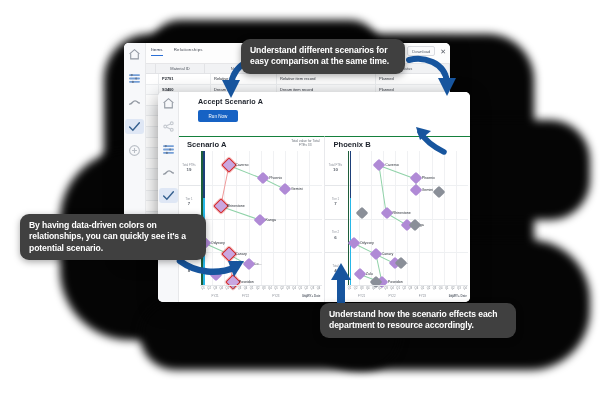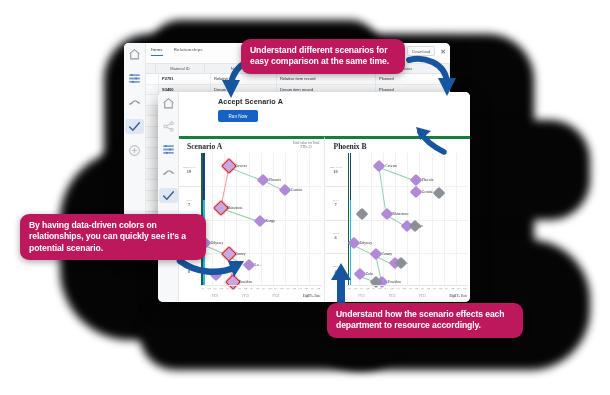--- a/index.html
+++ b/index.html
@@ -65,29 +65,29 @@
 
   
   #win-front{left:158px;top:92px;width:312px;height:210px;}
   .fr-rail{position:absolute;left:0;top:0;width:20px;height:100%;
       background:#f7f8fa;border-right:1px solid #e7e8ea;
       display:flex;flex-direction:column;align-items:center;padding-top:4px;gap:8px;z-index:4;}
   .fr-body{position:absolute;left:20px;top:0;right:0;bottom:0;background:#fff;}
 
   .accept-row{position:absolute;left:0;top:5px;width:100%;height:36px;}
   .acc{position:absolute;}
-  .acc.a{left:20px;margin-left:20px;}
+  .acc.a{left:20px;}
   .acc.b{left:162px;}
   .acc-title{font-size:7.2px;font-weight:bold;color:#1d222b;letter-spacing:.1px;}
   .runbtn{margin-top:4px;background:#1662c4;color:#fff;font-size:4.6px;
       border-radius:2px;padding:3.5px 0;width:40px;text-align:center;}
 
   
   .charts{position:absolute;left:0;top:44px;right:0;bottom:0;display:flex;}
-  .chart{position:relative;flex:1;border-top:3px solid #15803d;font-family:Liberation Serif, serif;}
+  .chart{position:relative;flex:1;border-top:1px solid #15803d;}
   .chart + .chart{border-left:1px solid #e8e9ec;}
   .ch-title{position:absolute;left:9px;top:3px;font-size:7.6px;color:#1d222b;font-weight:bold;}
   .ch-meta{position:absolute;right:4px;top:2px;font-size:3.3px;color:#6a7079;
       text-align:center;line-height:4px;}
 
   .plot{position:absolute;left:22px;top:14px;right:2px;bottom:16px;}
   .vgrid{position:absolute;top:0;bottom:0;width:1px;background:#f0f1f3;}
   .hgrid{position:absolute;left:0;right:0;height:1px;background:#eef0f2;}
   .axis-left{position:absolute;left:0;top:14px;bottom:16px;width:22px;}
   .grp{position:absolute;left:1px;width:20px;text-align:center;color:#8b9099;}
@@ -107,27 +107,27 @@
   .node.gray{background:#8a8f98;}
   .node.crit{background:#c9a7e0;border:1.6px solid #d62828;
         box-shadow:0 0 0 1px rgba(214,40,40,.25);}
   .nlabel{position:absolute;font-size:3.6px;color:#2b3038;white-space:nowrap;
         transform:translateY(-50%);}
   .edge{position:absolute;height:1px;transform-origin:0 50%;}
   .edge.green{background:#8fd2a8;}
   .edge.red{background:#ef9a9a;}
 
   
-  .callout{position:absolute;background:#be185d;color:#ffffff;border-radius:9px;
+  .callout{position:absolute;background:#404040;color:#ffffff;border-radius:9px;
       padding:6px 9px;font-size:8.6px;font-weight:bold;line-height:11.4px;
       letter-spacing:-.1px;box-shadow:0 2px 7px rgba(0,0,0,.35);z-index:20;}
   #co-top{left:241px;top:39px;width:146px;}
   #co-right{left:432px;top:144px;width:152px;}
   #co-left{left:20px;top:214px;width:168px;}
-  #co-bottom{left:327px;top:303px;width:178px;}
+  #co-bottom{left:320px;top:303px;width:178px;}
 
   
   .arrow{position:absolute;z-index:19;}
 </style>
 </head>
 <body>
 
 <div id="stage">
 
   <div class="blob b1"></div>

